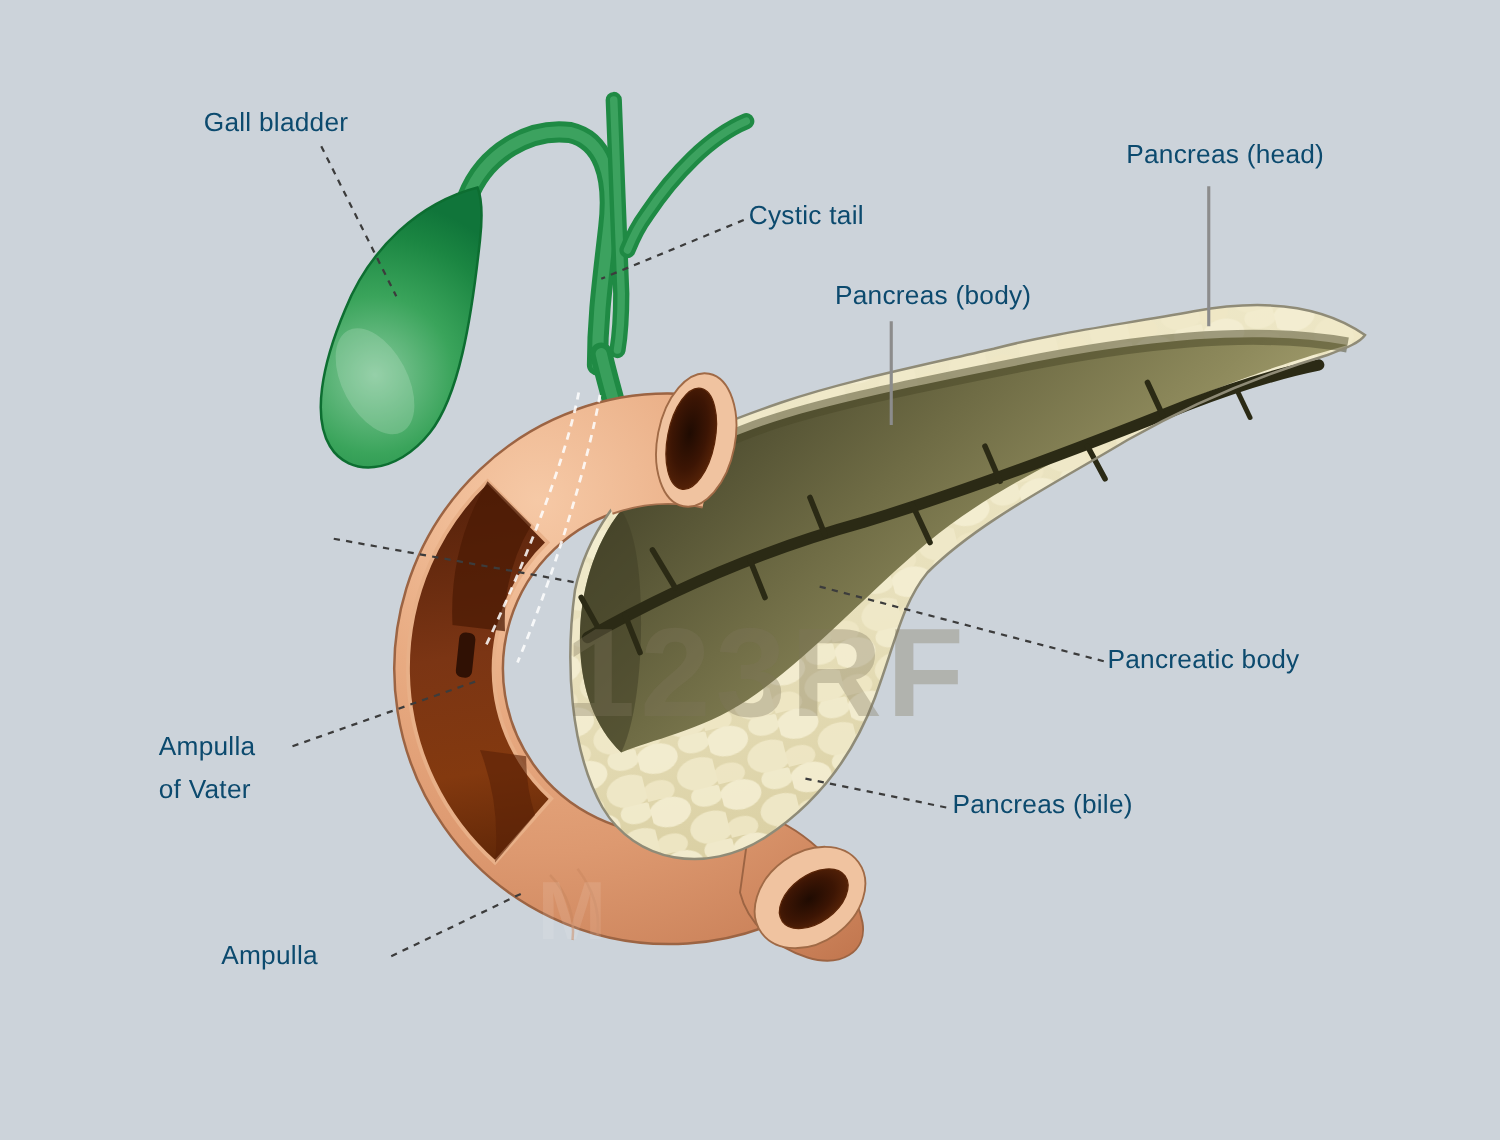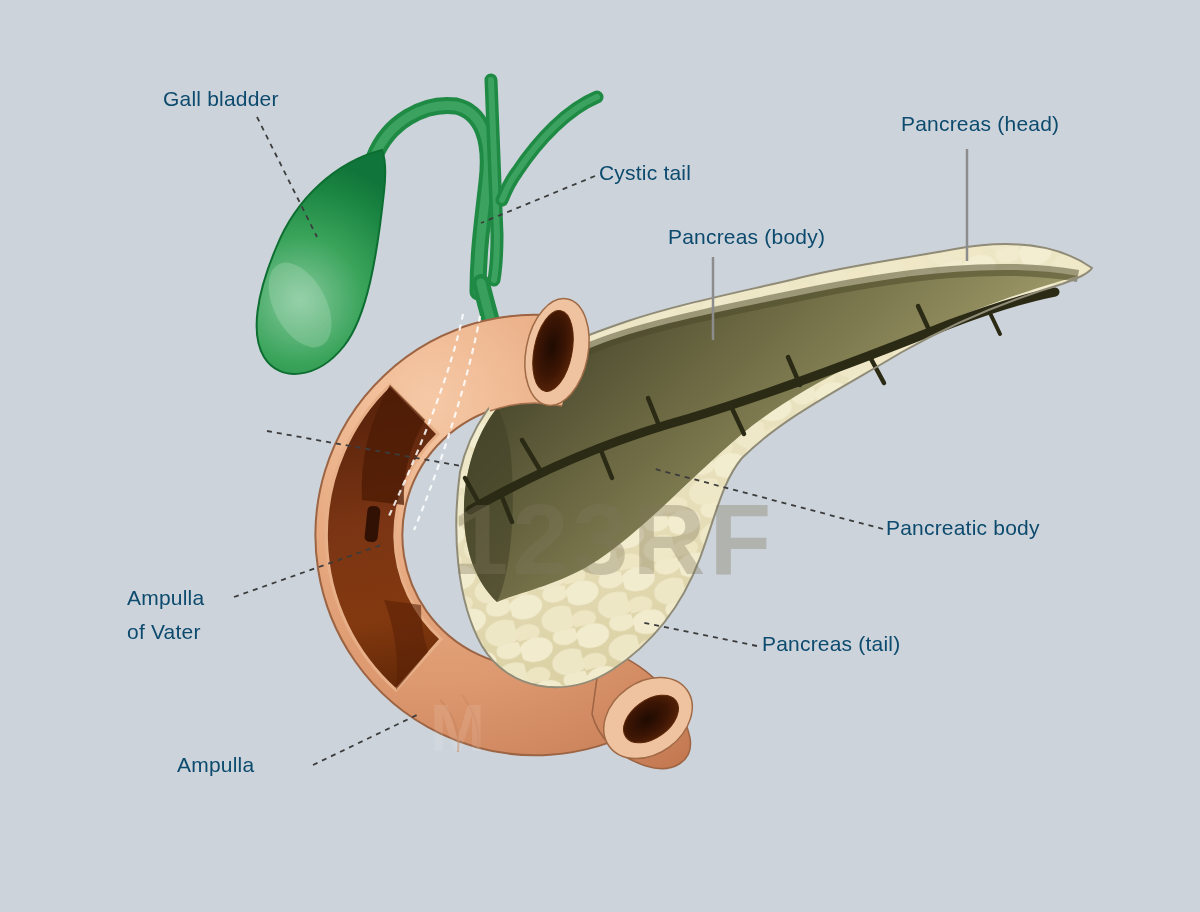--- a/index.html
+++ b/index.html
@@ -203,16 +203,16 @@
   <div class="lbl" style="left:901px;top:112px">Pancreas (head)</div>
 
   <div class="lbl" style="left:668px;top:225px">Pancreas (body)</div>
 
 
   <div class="lbl" style="left:886px;top:516px">Pancreatic body</div>
 
   <div class="lbl two" style="left:127px;top:581px">Ampulla
 of Vater</div>
 
-  <div class="lbl" style="left:762px;top:632px">Pancreas (tail)</div>
+  <div class="lbl" style="left:762px;top:632px">Pancreas (bile)</div>
 
   <div class="lbl" style="left:177px;top:753px">Ampulla</div>
 </div>
 
 </body></html>

